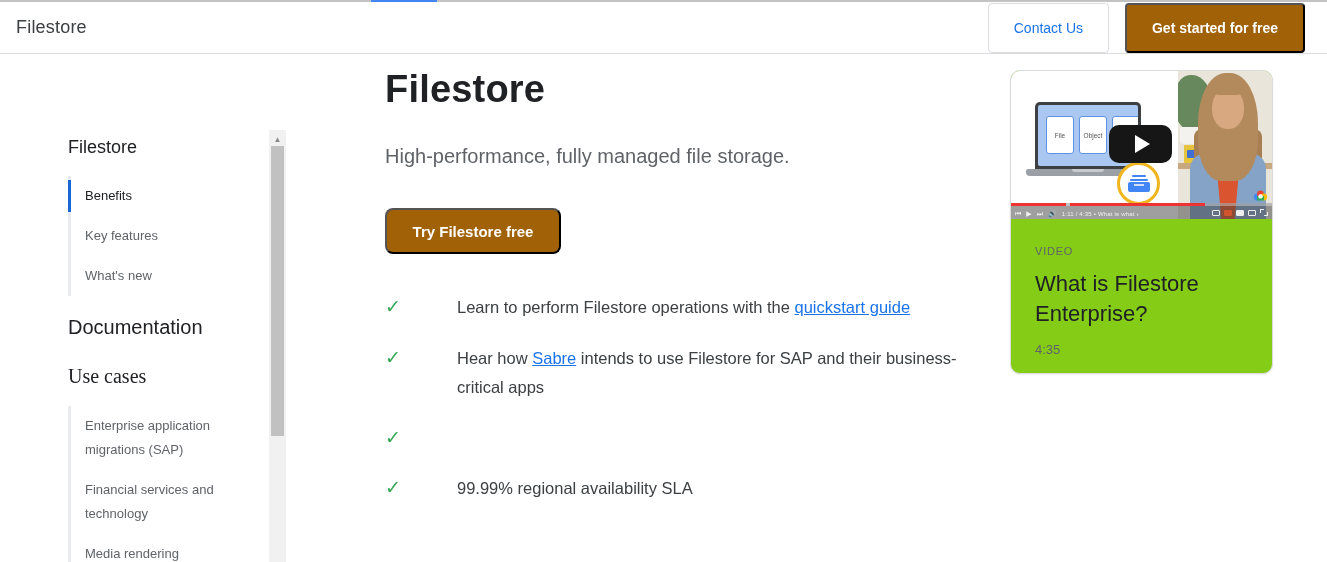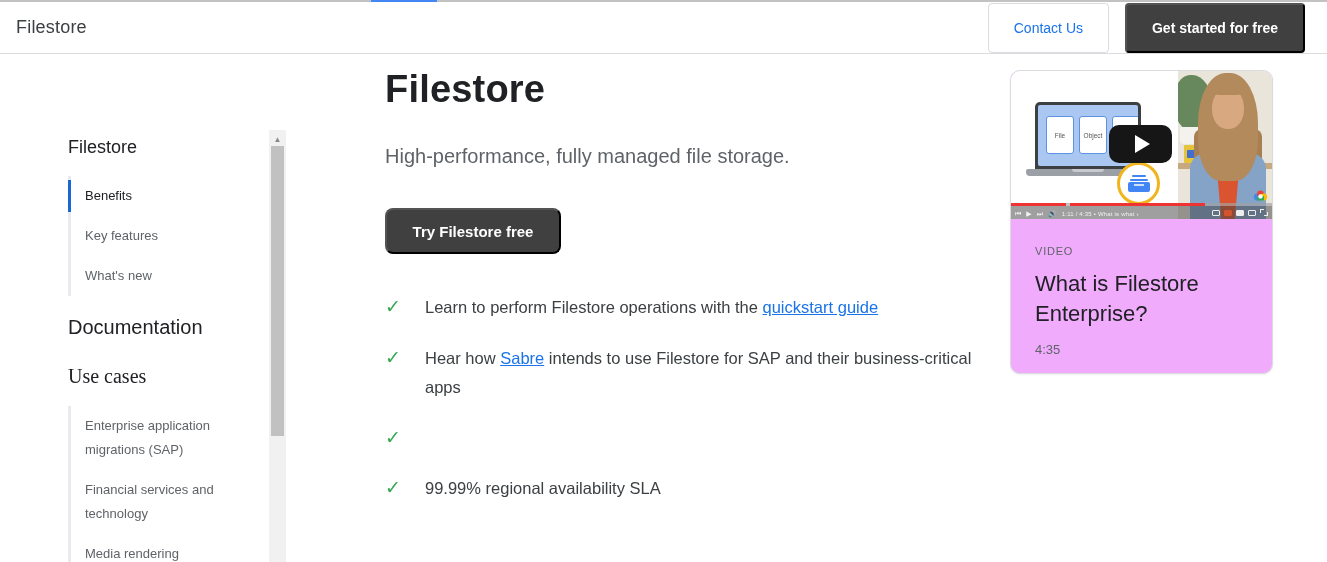--- a/index.html
+++ b/index.html
@@ -11,21 +11,21 @@
   .top-tab-indicator { position:absolute; top:0; left:371px; width:66px; height:3px; background:#4285f4; }
 
   
   .header { position:absolute; top:2px; left:0; width:1327px; height:52px; background:#fff;
             border-bottom:1px solid #dadce0; display:flex; align-items:center; padding:0 16px; }
   .header-title { font-size:18px; color:#3c4043; letter-spacing:.2px; }
   .header-actions { margin-left:auto; display:flex; align-items:center; gap:16px; padding-right:6px; }
   .btn { display:inline-flex; align-items:center; justify-content:center; height:50px; border-radius:4px;
          font-size:14px; cursor:pointer; white-space:nowrap; }
   .btn-outline { border:1px solid #dadce0; background:#fff; color:#1a73e8; padding:0 25px; font-weight:500; }
-  .btn-filled  { background:#404040; color:#fff; padding:0 16px; font-weight:700; width:180px; }
+  .btn-filled  { background:#a16207; color:#fff; padding:0 16px; font-weight:700; width:180px; }
 
   
   .sidebar { position:absolute; top:55px; left:0; width:270px; height:507px; background:#fff; }
   .sb-inner { padding-left:68px; padding-right:10px; }
   .sb-heading { font-size:20px; font-weight:500; color:#202124; cursor:pointer; }
   .sb-heading.lvl1 { font-size:18px; }
   .sb-h-filestore { margin-top:82px; }
   .sb-group { border-left:3px solid #e8eaed; margin-top:18px; margin-bottom:18px; }
   .sb-item { position:relative; padding:8px 6px 8px 14px; font-size:13px; line-height:24px;
              color:#5f6368; cursor:pointer; }
@@ -41,26 +41,26 @@
   .sb-scroll-thumb { position:absolute; top:16px; left:2px; width:13px; height:290px; background:#c1c1c1; }
 
   
   .main { position:absolute; top:55px; left:385px; width:590px; }
   .main-title { margin-top:13px; font-size:38px; font-weight:700; color:#202124; letter-spacing:.2px; }
   .main-subtitle { margin-top:34px; font-size:20px; color:#5f6368; }
   .main-cta { margin-top:40px; height:46px; width:176px; border-radius:8px; font-size:15px; font-weight:700; }
   .checklist { margin-top:39px; list-style:none; }
   .check-item { display:flex; margin-bottom:22px; }
   .check-icon { width:24px; flex:0 0 24px; margin-right:16px; color:#34a853; font-size:19px; line-height:28px; }
-  .check-text { font-size:16.5px; line-height:29px; color:#3c4043; }
+  .check-text { font-size:16.5px; line-height:29px; color:#3c4043;margin-left:32px; }
   .check-text a { color:#1a73e8; text-decoration:underline; cursor:pointer; }
   .section-label { margin-top:57px; font-size:11px; font-weight:700; letter-spacing:.9px; color:#202124; }
 
   
-  .video-card { position:absolute; top:70px; left:1010px; width:263px; height:304px; background:#f0abfc;
+  .video-card { position:absolute; top:70px; left:1010px; width:263px; height:304px; background:#84cc16;
                 border:1px solid #dadce0; border-radius:10px; overflow:hidden;
                 box-shadow:0 1px 2px rgba(60,64,67,.08); }
   .vc-thumb { position:relative; width:261px; height:148px; background:#fff; cursor:pointer; overflow:hidden; }
 
   
   .lt-screen { position:absolute; left:24px; top:31px; width:106px; height:67px; background:#3c4043;
                border-radius:5px 5px 0 0; padding:3px; }
   .lt-display { width:100%; height:100%; background:#a9c7f1; border-radius:2px; display:flex; gap:5px;
                 padding:11px 0 0 8px; overflow:hidden; }
   .lt-card { width:28px; height:38px; flex:0 0 28px; background:#fff; border:1px solid #5e93e4; border-radius:3px;

